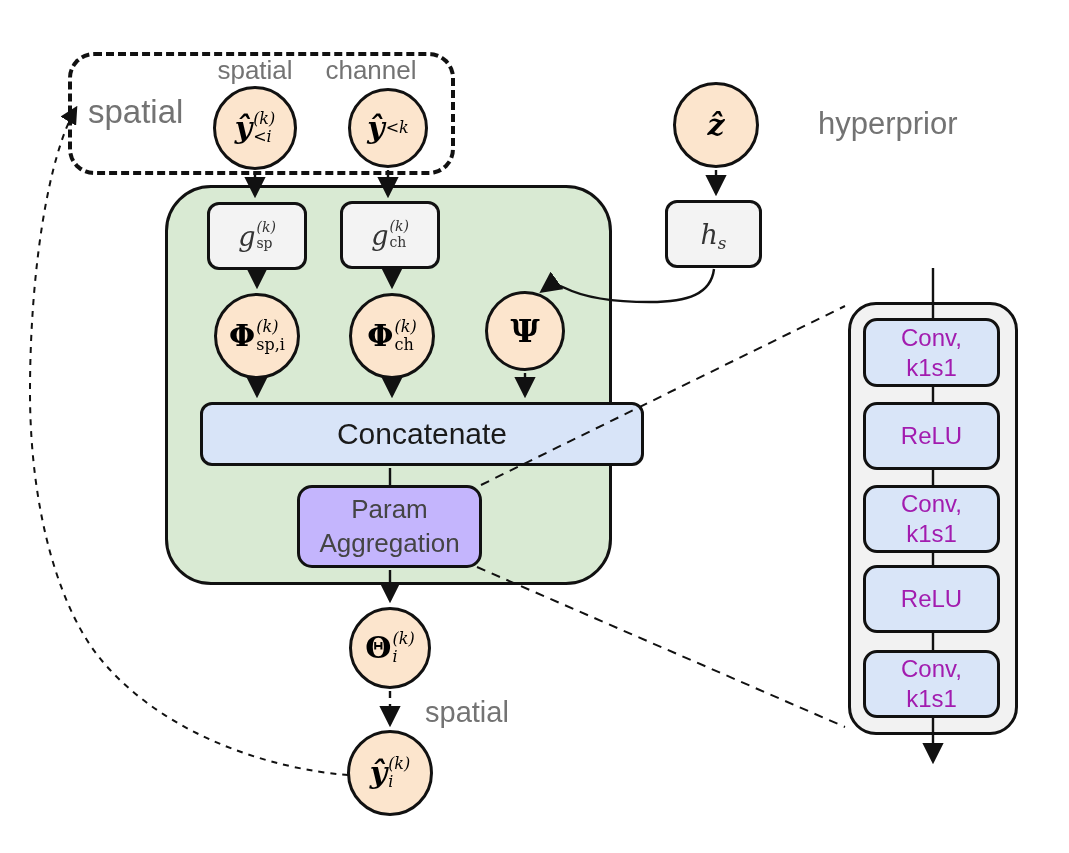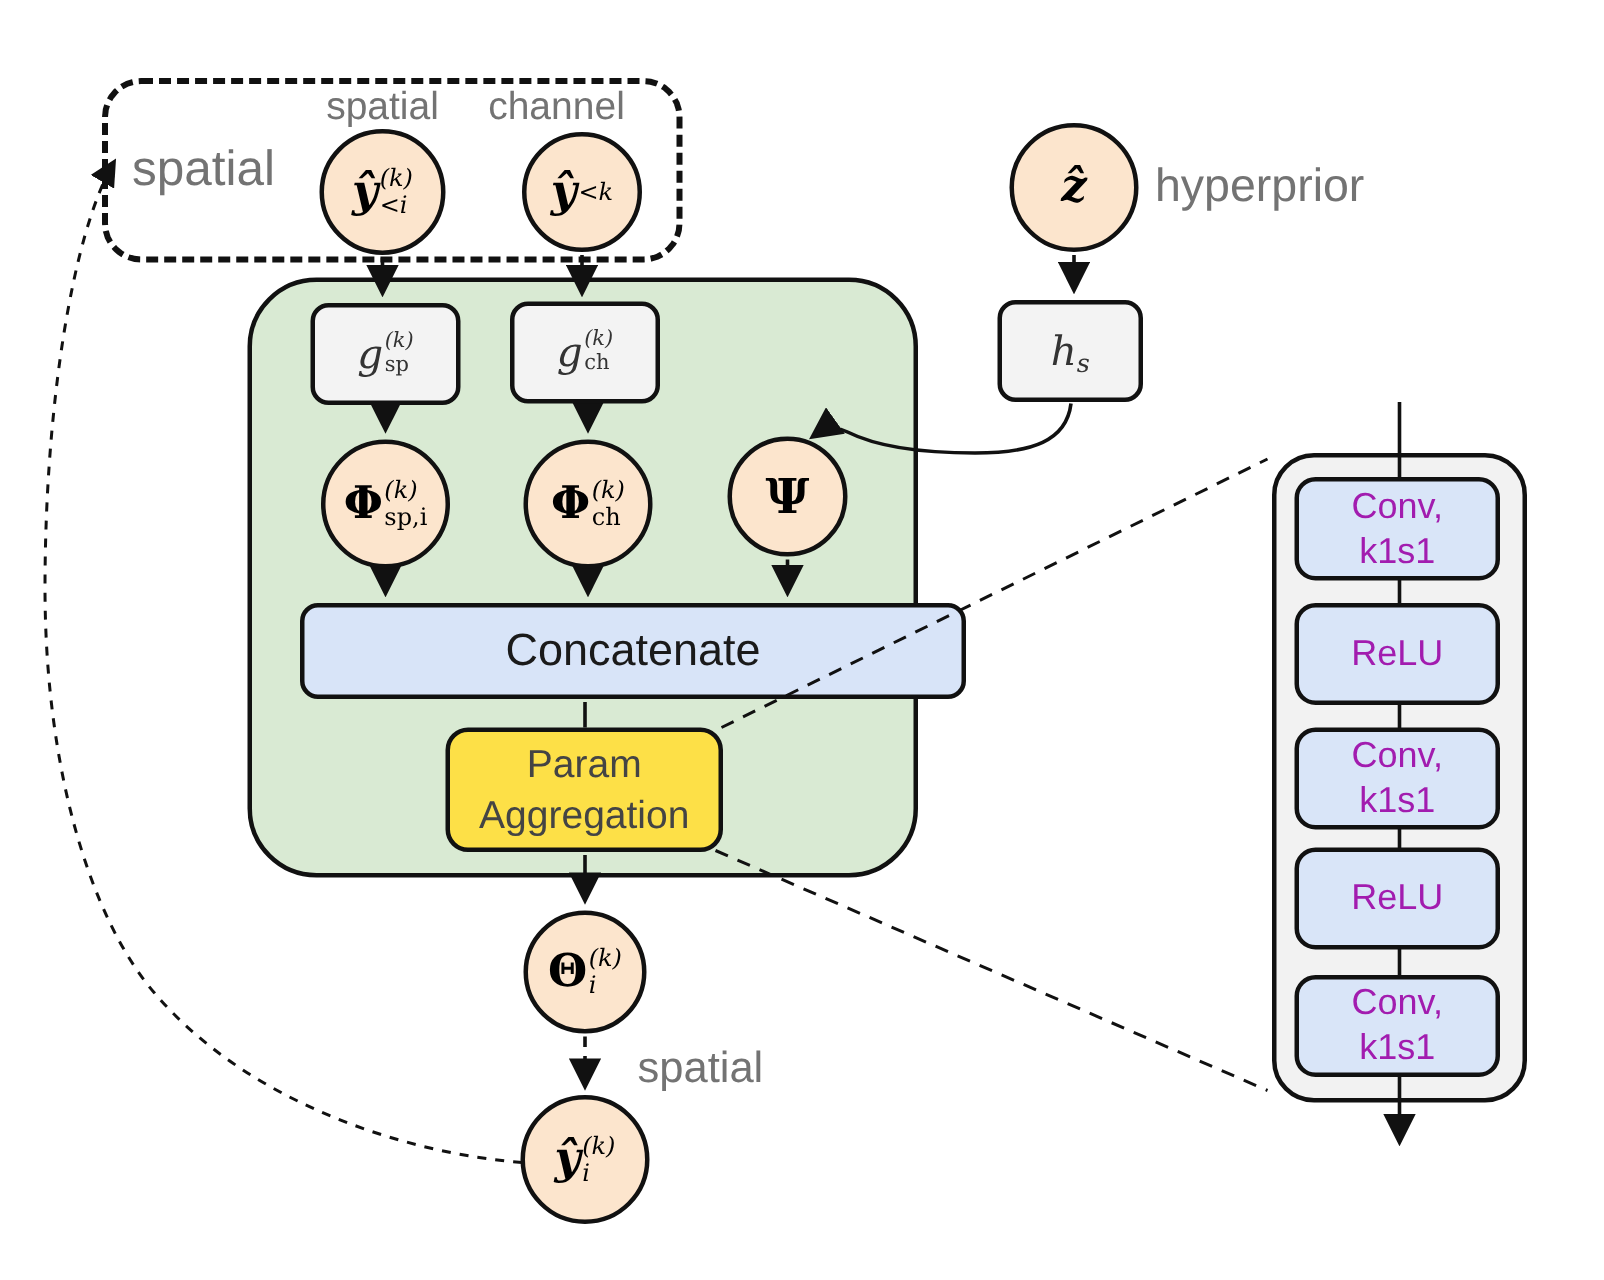--- a/index.html
+++ b/index.html
@@ -31,29 +31,29 @@
     background:#d8e4f8;border:3px solid #111;border-radius:12px;
     display:flex;align-items:center;justify-content:center;z-index:3;
     font-size:30px;color:#1a1a1a;
   }
   .blue-block{
     background:#d9e5f8;border:3px solid #111;border-radius:14px;
     display:flex;align-items:center;justify-content:center;z-index:3;
     font-size:24px;line-height:1.25;color:#a21caf;text-align:center;white-space:pre-line;
   }
   .param-box{
-    background:#fde047;border:3.5px solid #111;border-radius:15px;
+    background:#c4b5fd;border:3.5px solid #111;border-radius:15px;
     display:flex;align-items:center;justify-content:center;z-index:3;
     font-size:26px;line-height:1.3;color:#444;text-align:center;white-space:pre-line;
   }
   
   .lbl{color:#737373;z-index:3;white-space:nowrap;}
   .lbl-context{font-size:33px;}
   .lbl-small{font-size:26px;text-align:center;}
-  .lbl-hyper{font-size:31px;}
+  .lbl-hyper{font-size:31px;margin-left:48px;}
   .lbl-decoding{font-size:29px;}
   
   .math{font-family:"DejaVu Serif",serif;display:inline-flex;align-items:center;color:#000;}
   .m-main{font-size:30px;line-height:1;}
   .m-scripts{display:inline-flex;flex-direction:column;justify-content:center;
              font-size:16px;line-height:1.12;margin-left:1px;}
   .bi{font-weight:bold;font-style:italic;}
   .b{font-weight:bold;}
   .it{font-style:italic;}
   .gray-box .math{color:#333;}

